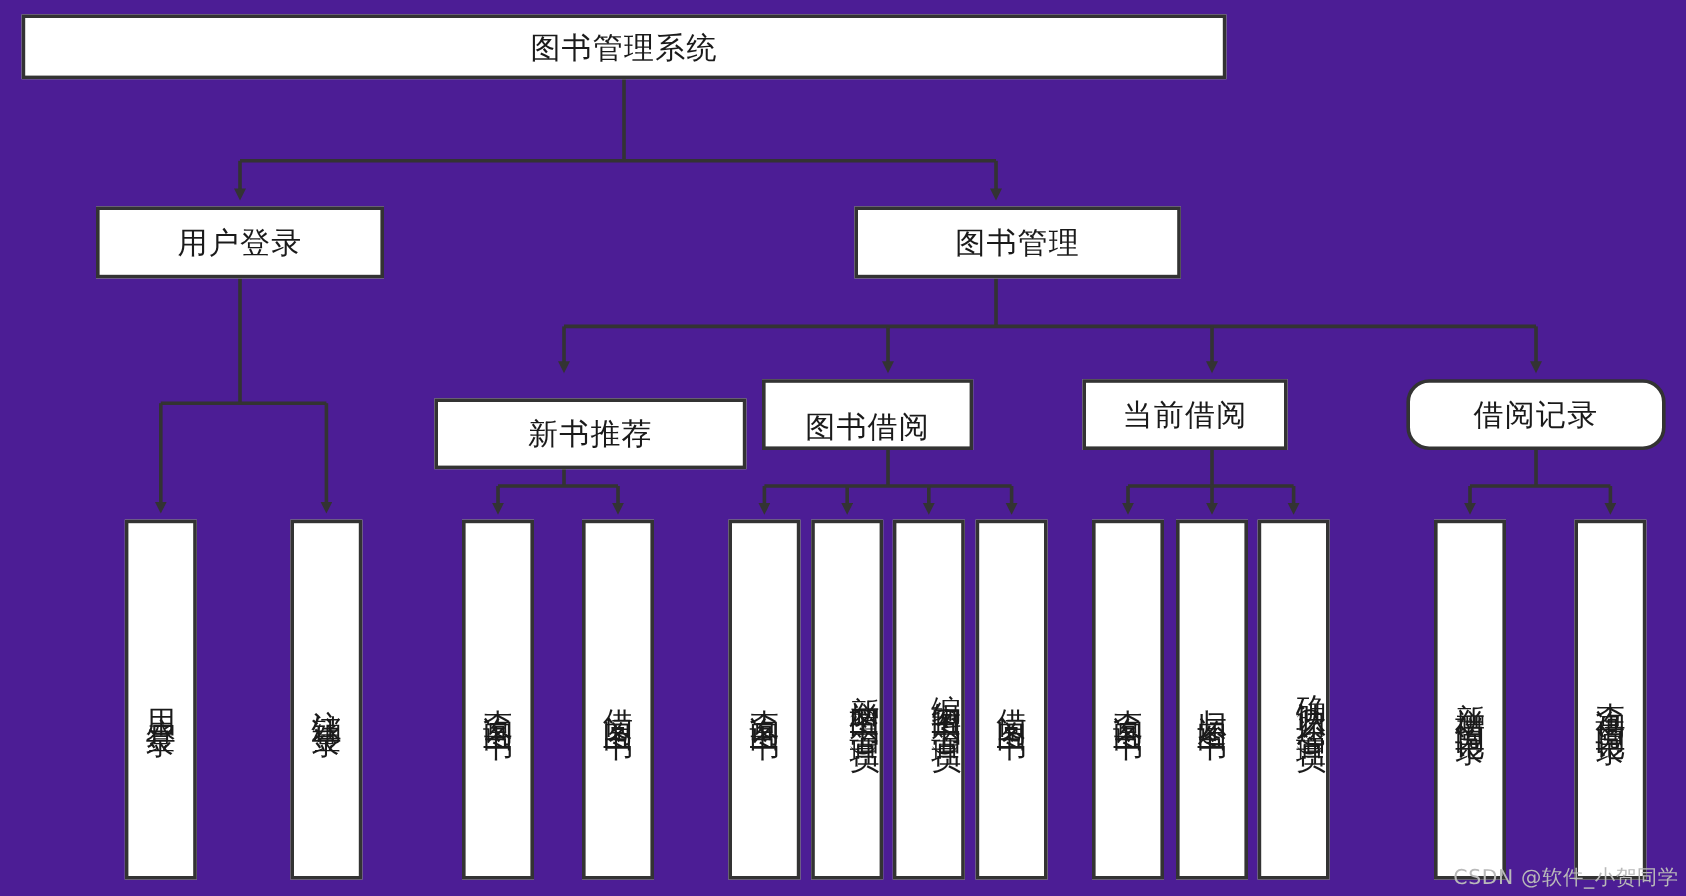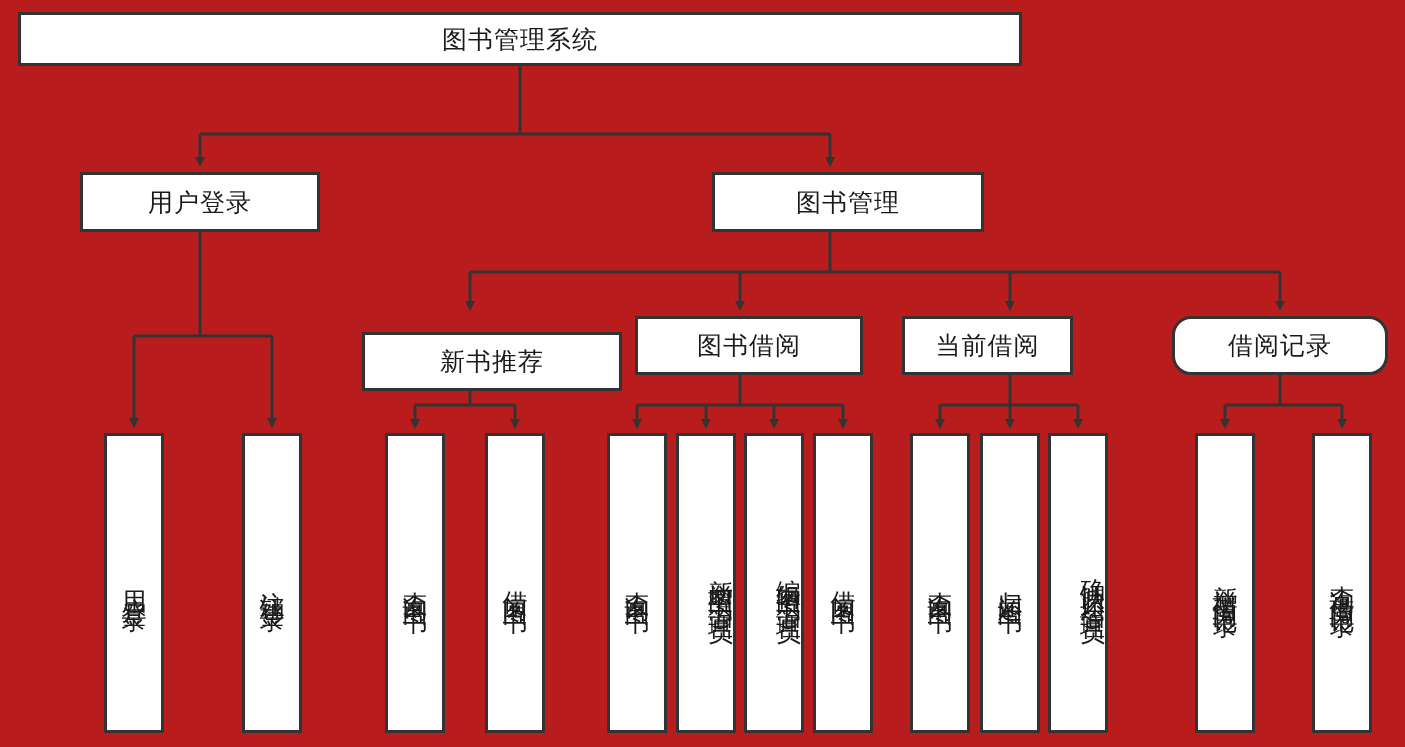--- a/index.html
+++ b/index.html
@@ -8,21 +8,21 @@
     padding: 0;
     background: #ffffff;
   }
   body {
     font-family: "DejaVu Sans", "Liberation Sans", sans-serif;
   }
   #diagram-root {
     position: relative;
     width: 1405px;
     height: 747px;
-    background: #b91c1c;
+    background: #4c1d95;
     overflow: hidden;
   }
   svg.connectors {
     position: absolute;
     left: 0;
     top: 0;
     width: 1405px;
     height: 747px;
     pointer-events: none;
   }
@@ -134,21 +134,21 @@
   <div class="node horiz" style="left:80px; top:172px; width:240px; height:60px;">
     <span>用户登录</span>
   </div>
   <div class="node horiz" style="left:712px; top:172px; width:272px; height:60px;">
     <span>图书管理</span>
   </div>
 
   <div class="node horiz" style="left:362px; top:332px; width:260px; height:59px;">
     <span>新书推荐</span>
   </div>
-  <div class="node horiz" style="left:635px; top:316px; width:228px; height:59px;">
+  <div class="node horiz" style="left:635px; top:316px; width:176px; height:59px;align-items:flex-end;">
     <span>图书借阅</span>
   </div>
   <div class="node horiz" style="left:902px; top:316px; width:171px; height:59px;">
     <span>当前借阅</span>
   </div>
   <div class="node horiz" style="left:1172px; top:316px; width:216px; height:59px;border-radius:19px;">
     <span>借阅记录</span>
   </div>
 
   <div class="node vert midalign" style="left:104px; top:433px; width:60px; height:300px;">
@@ -188,14 +188,15 @@
     <span>确认归还（管理员）</span>
   </div>
 
   <div class="node vert midalign" style="left:1195px; top:433px; width:60px; height:300px;">
     <span>新增借阅记录</span>
   </div>
   <div class="node vert midalign" style="left:1312px; top:433px; width:60px; height:300px;">
     <span>查询借阅记录</span>
   </div>
 
+  <div id="watermark">CSDN @软件_小贺同学</div>
 
 </div>
 
 </body></html>

